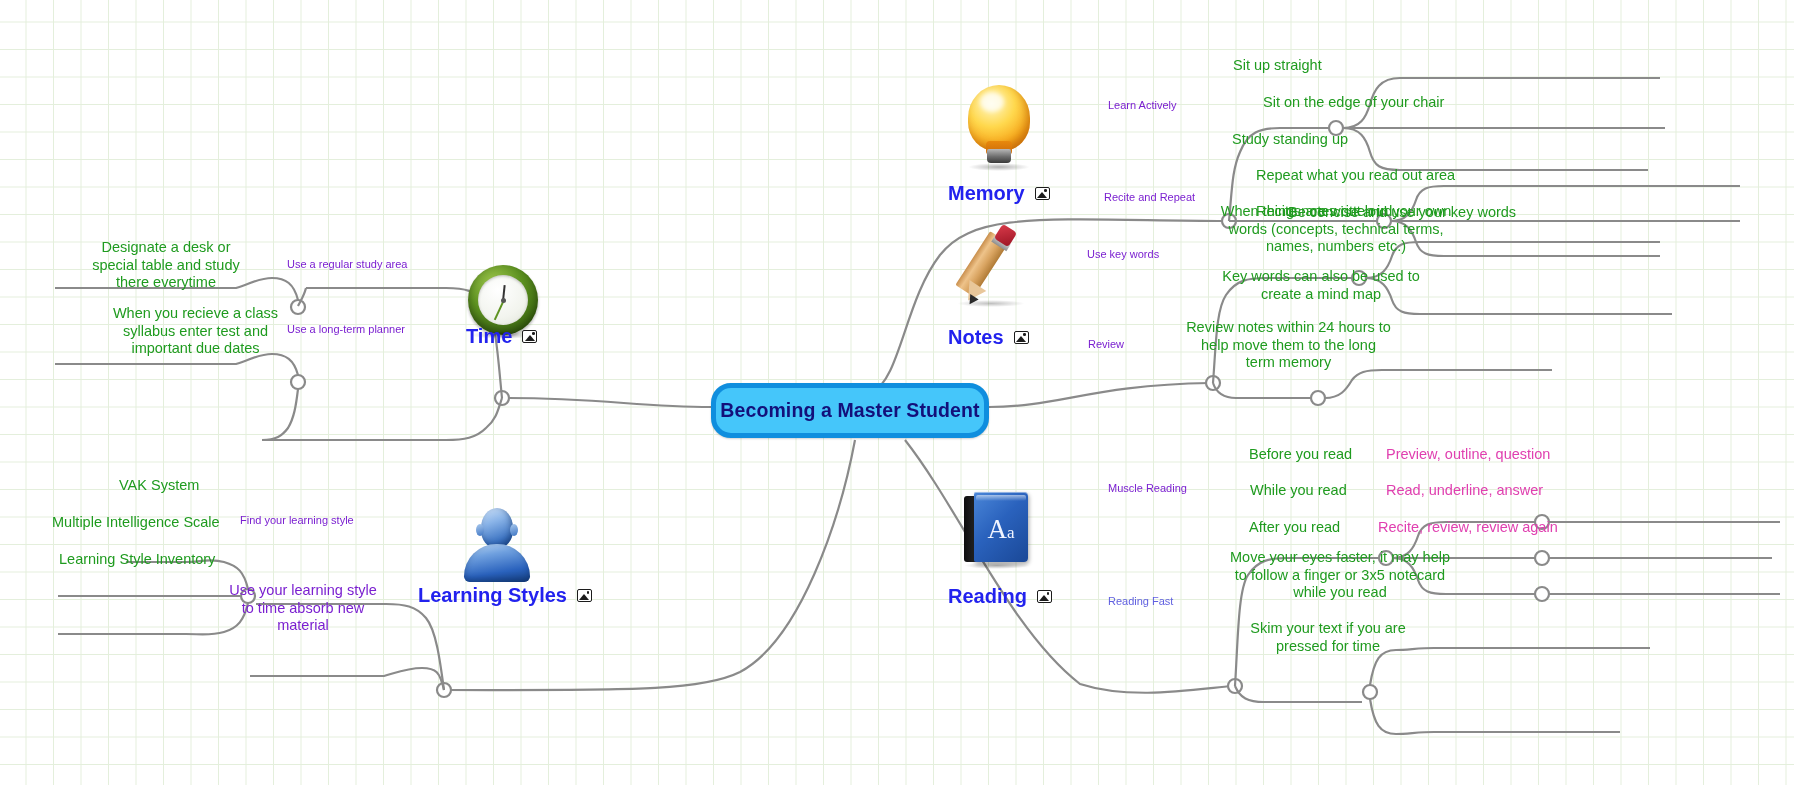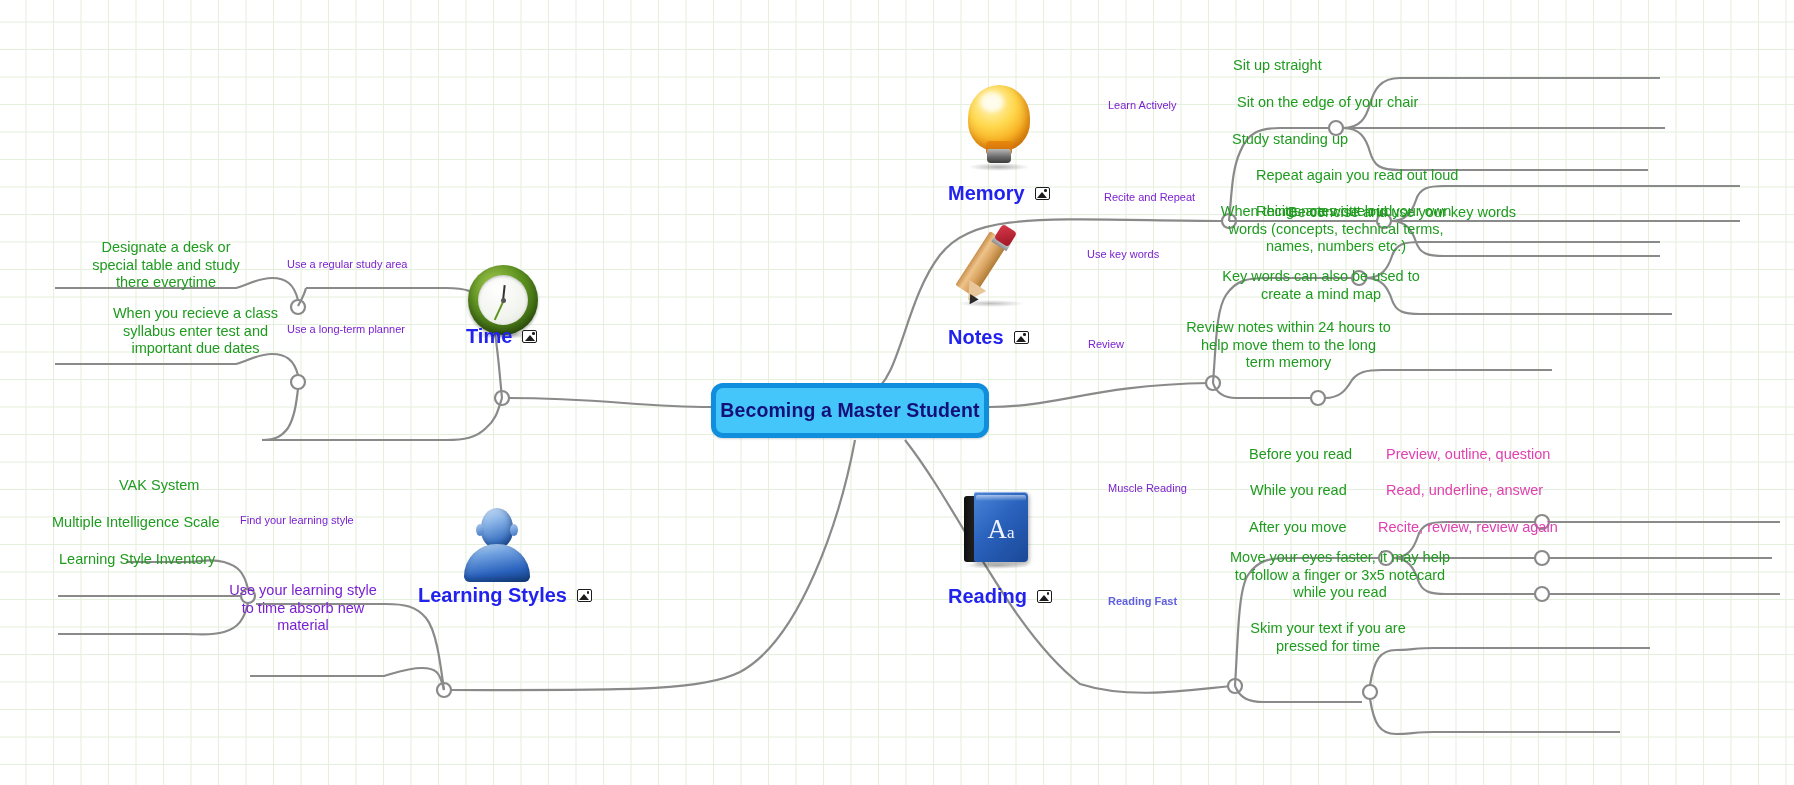--- a/index.html
+++ b/index.html
@@ -26,21 +26,21 @@
   .lbl{position:absolute;white-space:pre;line-height:1.22;text-align:center;}
 
   
   #root{
     position:absolute;
     left:711px;top:383px;
     width:278px;height:55px;
     box-sizing:border-box;
     background:#45c6fa;
     border:5px solid #0f8ede;
-    border-radius:12px;
+    border-radius:20px;
     display:flex;align-items:center;justify-content:center;
     box-shadow:0 1px 2px rgba(0,0,0,.18);
   }
   #root .rtxt{
     color:#13107a;font-weight:bold;font-size:19.5px;letter-spacing:.1px;
   }
 
   
   .main-title{
     color:#2222ee;font-weight:bold;font-size:20px;white-space:nowrap;
@@ -55,21 +55,21 @@
     content:"";position:absolute;left:1.3px;bottom:.8px;
     width:0;height:0;border-left:5px solid transparent;border-right:5px solid transparent;
     border-bottom:6px solid #1c1c1c;
   }
   .img-icon::after{
     content:"";position:absolute;right:1.8px;top:1.6px;width:2.6px;height:2.6px;
     border-radius:50%;background:#1c1c1c;
   }
 
   .sub{color:#7a1fd0;font-size:11px;white-space:nowrap;}
-  .sub.alt{color:#5f5fe0;font-weight:bold;}
+  .sub.alt{color:#5f5fe0;}
   .leaf{color:#1f9b1f;font-size:14.5px;}
   .leaf.magenta{color:#e040b0;}
   .leaf.purple{color:#7a1fd0;}
   .leaf.overlap{position:absolute;}
 
   
   .icon-wrap{position:absolute;}
 
   
   .bulb{position:relative;width:74px;height:84px;}
@@ -292,24 +292,24 @@
       <div class="base"></div>
       <div class="shadow"></div>
   </div>
 </div>
 <div class="lbl main-title" style="left:948px;top:181px;">
   <span>Memory</span>
   <span class="img-icon"></span>
 </div>
 <div class="lbl sub" style="left:1108px;top:99px;">Learn Actively</div>
 <div class="lbl leaf" style="left:1233px;top:57px;">Sit up straight</div>
-<div class="lbl leaf" style="left:1237px;top:94px;">Sit on the edge of your chair</div>
+<div class="lbl leaf" style="left:1237px;top:94px;padding-left:26px;">Sit on the edge of your chair</div>
 <div class="lbl leaf" style="left:1232px;top:131px;">Study standing up</div>
 <div class="lbl sub" style="left:1104px;top:191px;">Recite and Repeat</div>
-<div class="lbl leaf" style="left:1256px;top:167px;">Repeat again you read out loud</div>
+<div class="lbl leaf" style="left:1256px;top:167px;">Repeat what you read out area</div>
 <div class="lbl leaf overlap" style="left:1256px;top:203px;">Recite notes out loud</div>
 <div class="lbl leaf overlap" style="left:1217px;top:203px;width:238px;white-space:normal;">When things are written in your own words (concepts, technical terms, names, numbers etc.)</div>
 
 <div class="icon-wrap" style="left:955px;top:228px;">
   <div class="pencil">
     <div class="body"></div>
       <div class="ferrule"></div>
       <div class="eraser"></div>
     <div class="tip"></div>
       <div class="lead"></div>
@@ -334,21 +334,21 @@
     <div class="shadow"></div>
   </div>
 </div>
 <div class="lbl main-title" style="left:948px;top:584px;">
   <span>Reading</span>
   <span class="img-icon"></span>
 </div>
 <div class="lbl sub" style="left:1108px;top:482px;">Muscle Reading</div>
 <div class="lbl leaf" style="left:1249px;top:446px;">Before you read</div>
 <div class="lbl leaf" style="left:1250px;top:482px;">While you read</div>
-<div class="lbl leaf" style="left:1249px;top:519px;">After you move</div>
+<div class="lbl leaf" style="left:1249px;top:519px;">After you read</div>
 <div class="lbl leaf magenta" style="left:1386px;top:446px;">Preview, outline, question</div>
 <div class="lbl leaf magenta" style="left:1386px;top:482px;">Read, underline, answer</div>
 <div class="lbl leaf magenta" style="left:1378px;top:519px;">Recite, review, review again</div>
 <div class="lbl sub alt" style="left:1108px;top:595px;">Reading Fast</div>
 <div class="lbl leaf" style="left:1229px;top:549px;width:222px;white-space:normal;">Move your eyes faster, it may help to follow a finger or 3x5 notecard while you read</div>
 <div class="lbl leaf" style="left:1233px;top:620px;width:190px;white-space:normal;">Skim your text if you are pressed for time</div>
 
 <div class="icon-wrap" style="left:466px;top:265px;">
   <div class="clock">
     <div class="ring"></div>

